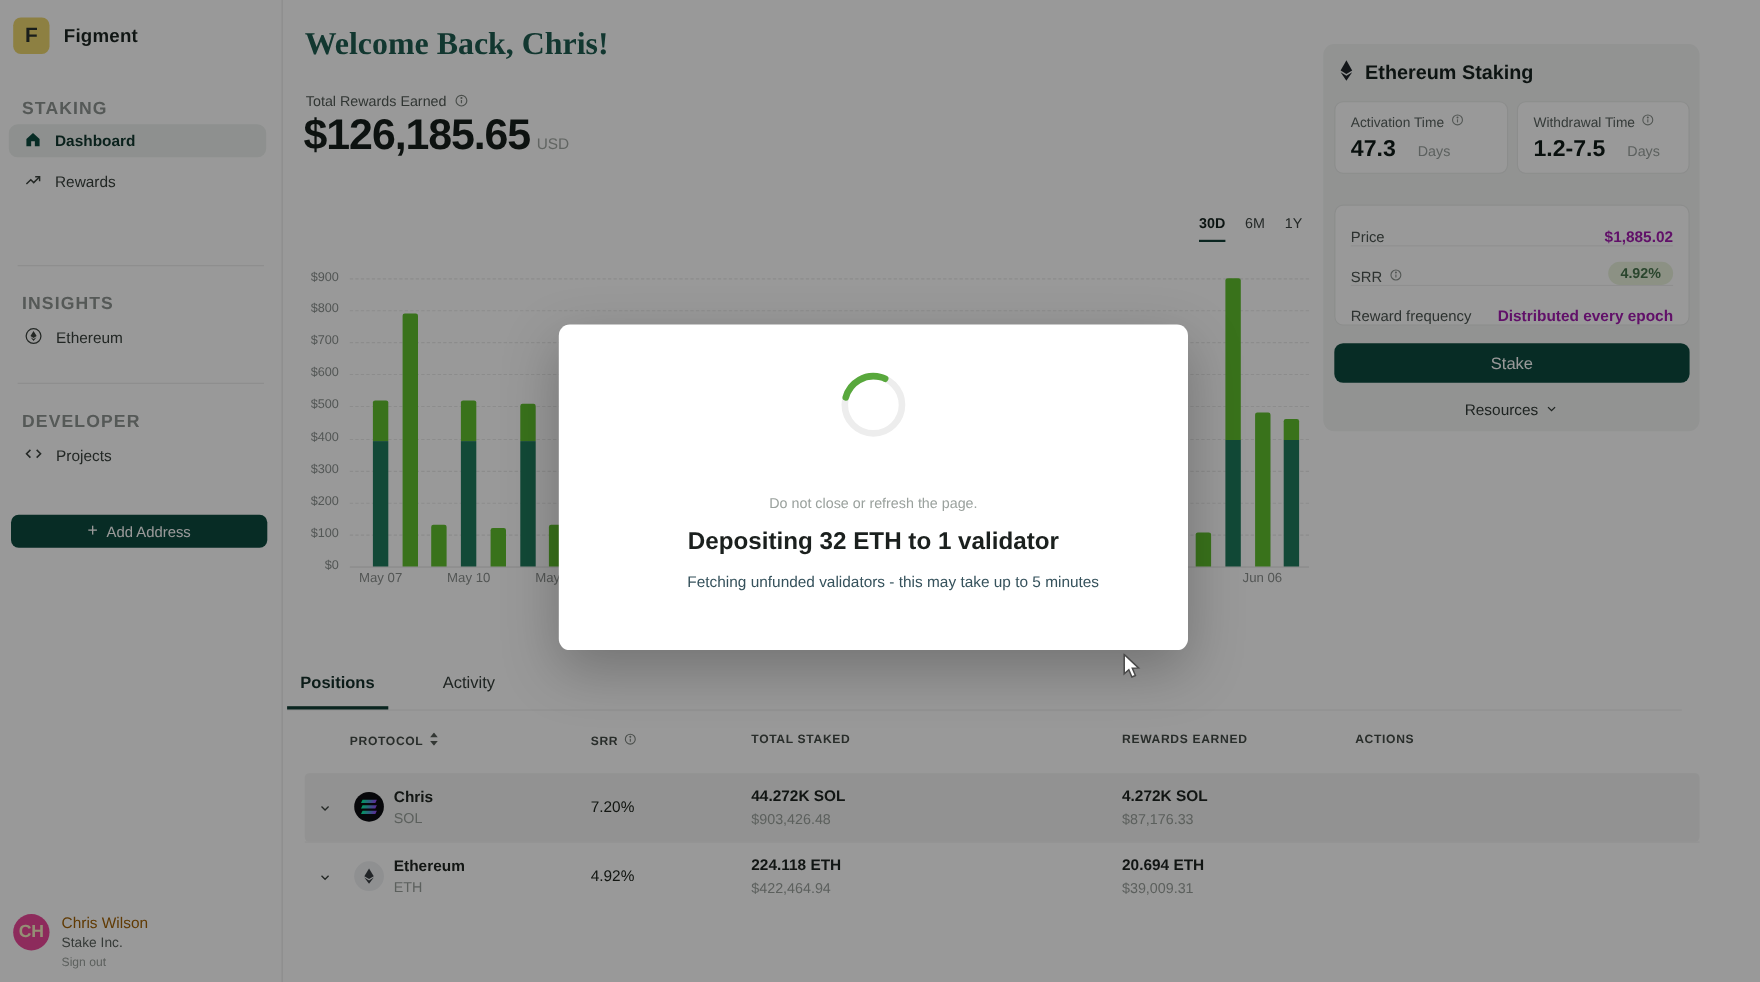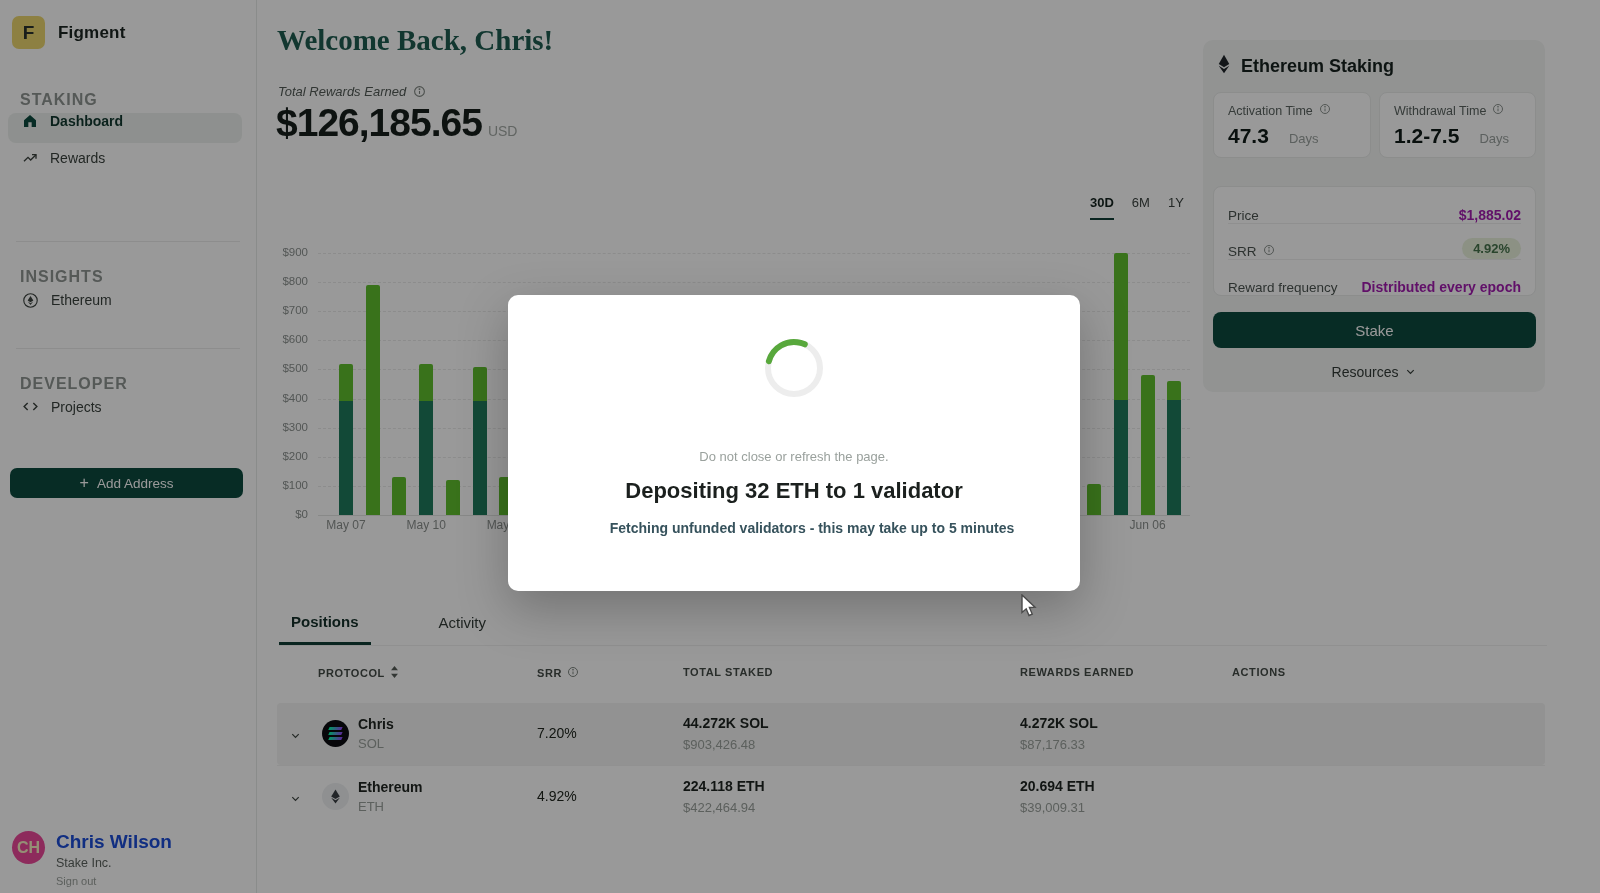--- a/index.html
+++ b/index.html
@@ -6,55 +6,55 @@
   body { background:#444; font-family:"Liberation Sans", sans-serif; }
   .screen { position:relative; width:1600px; height:893px; background:#ffffff; overflow:hidden; }
 
   
   .sidebar { position:absolute; left:0; top:0; width:257px; height:893px; background:#fff; border-right:1px solid #e7e9e8; z-index:1; }
   .logo-row { position:absolute; left:12px; top:16px; display:flex; align-items:center; gap:13px; }
   .logo-sq { width:33px; height:33px; background:#ecd66f; border-radius:7px; display:flex; align-items:center; justify-content:center;
              font-weight:bold; font-size:19px; color:#2a332e; }
   .brand-name { font-size:17px; font-weight:bold; color:#1c2522; letter-spacing:.2px; }
   .sb-section { position:absolute; left:20px; font-size:16px; font-weight:bold; letter-spacing:1px; color:#8e9491; }
-  .sb-item { position:absolute; left:8px; width:234px; height:30px; display:flex; align-items:flex-start; gap:12px;
+  .sb-item { position:absolute; left:8px; width:234px; height:30px; display:flex; align-items:center; gap:12px;
              padding-left:14px; border-radius:8px; font-size:14px; color:#39413d; cursor:pointer; }
   .sb-item.active { background:#edf1ee; color:#11382f; font-weight:bold; }
   .sb-item svg { flex:0 0 auto; }
   .sb-divider { position:absolute; left:16px; right:16px; height:1px; background:#ececec; }
   .add-address { position:absolute; left:10px; top:468px; width:233px; height:30px; background:#0d4a3f; color:#fff;
                  border:none; border-radius:7px; font-size:13.5px; display:flex; align-items:center; justify-content:center; gap:8px; cursor:pointer;
                  font-family:inherit; }
   .user-block { position:absolute; left:12px; top:831px; display:flex; gap:11px; }
   .avatar { width:33px; height:33px; border-radius:50%; background:#ec4899; color:#f7efc4; font-size:16px; font-weight:bold;
             display:flex; align-items:center; justify-content:center; }
-  .user-name { font-size:19px; font-weight:bold; color:#1d4ed8; }
+  .user-name { font-size:14px; font-weight:normal; color:#a16207; }
   .user-company { font-size:12.5px; color:#5c635f; margin-top:3px; }
   .user-signout { font-size:11px; color:#9aa09c; margin-top:5px; cursor:pointer; }
 
   
   .welcome { position:absolute; left:277px; top:24px; font-family:"Liberation Serif", serif; font-size:29px; font-weight:600; color:#1e5c50; }
-  .rewards-label-row { position:absolute; left:278px; top:84px; display:flex; align-items:center; gap:7px; font-size:13px; color:#525a56;font-style:italic; }
+  .rewards-label-row { position:absolute; left:278px; top:84px; display:flex; align-items:center; gap:7px; font-size:13px; color:#525a56; }
   .rewards-amount { position:absolute; left:276px; top:101px; font-size:39px; font-weight:bold; color:#161f1c; letter-spacing:-1px; }
   .rewards-currency { font-size:14px; font-weight:normal; color:#a2a8a4; letter-spacing:0; margin-left:6px; }
 
   
   .timeframes { position:absolute; left:1090px; top:195px; display:flex; gap:18px; }
   .tf { font-size:13px; color:#3c4441; padding-bottom:8px; cursor:pointer; }
   .tf.active { color:#15231f; font-weight:bold; border-bottom:2.5px solid #123f36; }
 
   
   #chart-layer { position:absolute; inset:0; pointer-events:none; }
   .chart-ytick { position:absolute; width:68px; left:240px; text-align:right; font-size:11.5px; color:#8b918f; }
   .chart-gridline { position:absolute; left:318px; width:872px; height:0; border-top:1px dashed #e9eae9; }
   .chart-bar-seg { position:absolute; width:14px; }
   .chart-xtick { position:absolute; width:70px; text-align:center; font-size:12px; color:#8a8f8d; top:518px; }
 
   
-  .tabs-row { position:absolute; left:279px; top:612px; width:1268px; height:34px; border-bottom:1px solid #f0f0f0; display:flex; gap:56px;align-items:center; }
+  .tabs-row { position:absolute; left:261px; top:612px; width:1268px; height:34px; border-bottom:1px solid #f0f0f0; display:flex; gap:38px; }
   .tab { font-size:15px; color:#343d39; padding:0 12px 12px 12px; cursor:pointer; }
   .tab.active { color:#14302a; font-weight:bold; border-bottom:3px solid #123f36; }
   .th { position:absolute; top:666px; font-size:11px; font-weight:bold; letter-spacing:.6px; color:#444b47; display:flex; align-items:center; gap:5px; }
   .trow { position:absolute; left:277px; width:1268px; height:62px; }
   .trow.hl { background:#f3f4f3; border-radius:4px; }
   .trow + .trow { border-top:1px solid #f2f2f2; }
   .row-chevron { position:absolute; left:13px; top:24px; cursor:pointer; color:#3c433f; }
   .coin { position:absolute; left:45px; top:17px; width:27px; height:27px; border-radius:50%; }
   .coin-sol { background:#0d0d12; display:flex; flex-direction:column; gap:2.5px; align-items:center; justify-content:center; }
   .coin-sol i { display:block; width:13px; height:2.6px; background:linear-gradient(90deg,#00ffa3,#9945ff); transform:skewX(-25deg); }
@@ -83,21 +83,21 @@
   .resources { position:absolute; left:0; top:324px; width:100%; display:flex; align-items:flex-end; justify-content:center; gap:7px;
                font-size:14px; color:#333b37; cursor:pointer; }
 
   
   .dim { position:absolute; inset:0; background:rgba(0,0,0,0.4); z-index:40; }
   .modal { position:absolute; left:508px; top:295px; width:572px; height:296px; background:#fff; border-radius:10px; z-index:50;
            box-shadow:0 18px 50px rgba(0,0,0,.25); text-align:center; }
   .spinner { margin-top:42px; }
   .modal-warning { margin-top:46px; font-size:13px; color:#9aa19d; }
   .modal-title { margin-top:14px; font-size:22px; font-weight:bold; color:#1b201e; }
-  .modal-subtitle { margin-top:16px; font-size:14px; font-weight:bold; color:#36525c;padding-left:36px; }
+  .modal-subtitle { margin-top:16px; font-size:14px; font-weight:normal; color:#36525c;padding-left:36px; }
   .cursor { position:absolute; left:1019px; top:594px; z-index:60; }
 
   .info-i { display:inline-flex; }
 </style>
 </head>
 <body>
 
 <div class="screen">
 
   <div class="sidebar">

